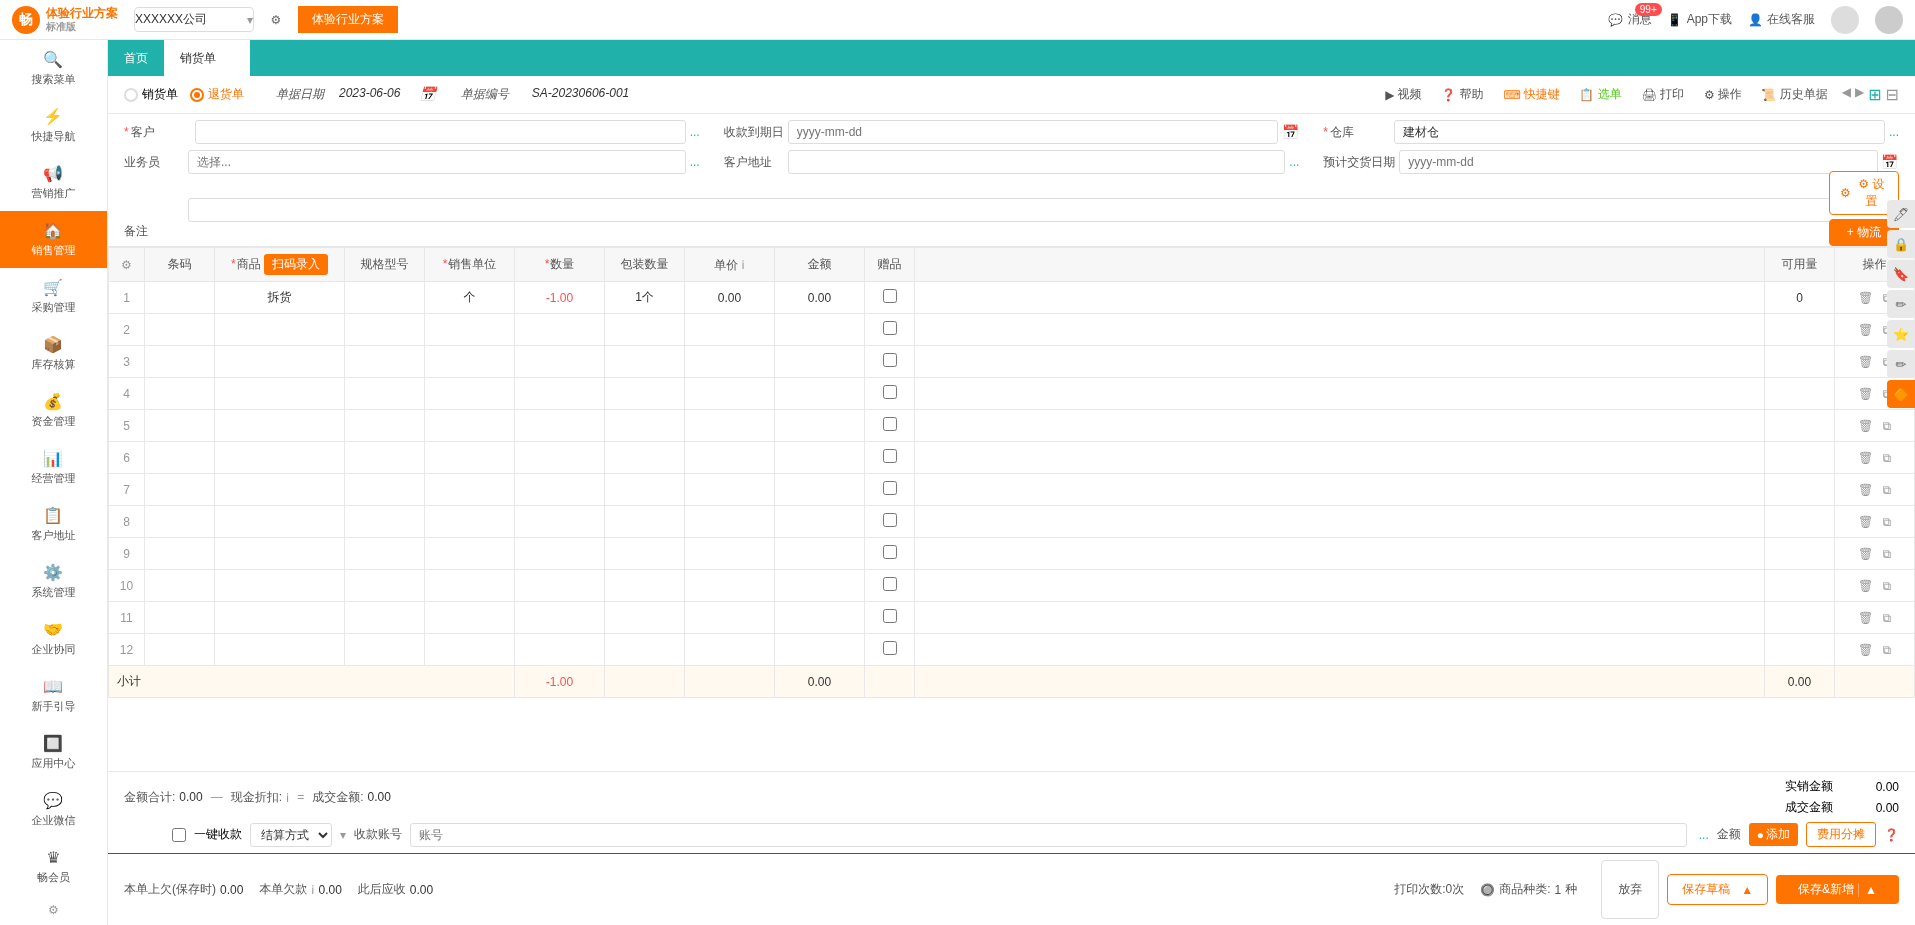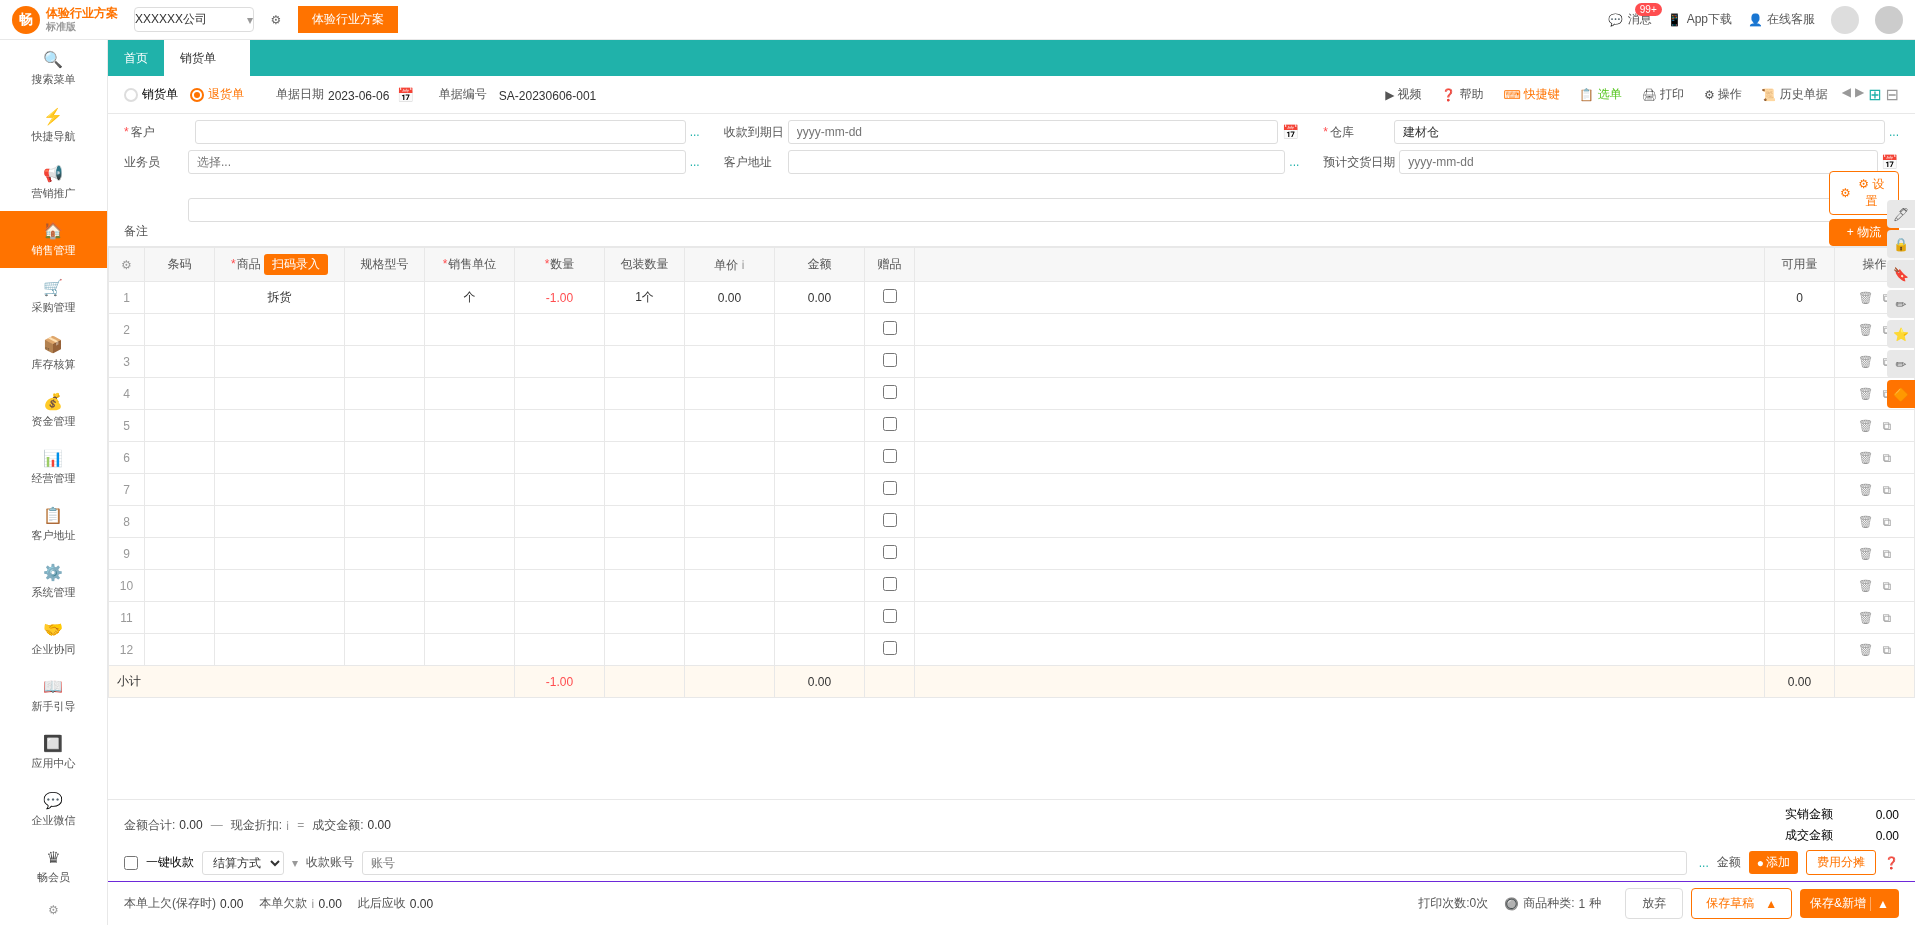--- a/index.html
+++ b/index.html
@@ -48,21 +48,21 @@
 
     
     .form-header { padding: 8px 16px; border-bottom: 1px solid #e8e8e8; flex-shrink: 0; }
     .form-header-top { display: flex; align-items: center; gap: 16px; margin-bottom: 0; }
     .radio-group { display: flex; align-items: center; gap: 12px; }
     .radio-item { display: flex; align-items: center; gap: 4px; cursor: pointer; }
     .radio-circle { width: 14px; height: 14px; border: 2px solid #ddd; border-radius: 50%; }
     .radio-inner { width: 14px; height: 14px; border: 2px solid #ff7300; border-radius: 50%; display: flex; align-items: center; justify-content: center; }
     .radio-inner::after { content: ''; width: 6px; height: 6px; background: #ff7300; border-radius: 50%; }
     .form-meta { display: flex; align-items: center; gap: 8px; margin-left: 16px; }
-    .form-meta-item { display: flex; align-items: flex-end; gap: 4px; color: #555; }
+    .form-meta-item { display: flex; align-items: flex-start; gap: 15px; color: #555; font-style: italic; }
     .form-meta-label { color: #555; }
     .form-meta-value { color: #333; font-weight: 500; }
     .toolbar-right { margin-left: auto; display: flex; align-items: center; gap: 8px; }
     .toolbar-btn { display: flex; align-items: center; gap: 3px; cursor: pointer; color: #555; padding: 2px 6px; font-size: 12px; }
     .toolbar-btn.green { color: #52c41a; }
     .toolbar-btn.orange { color: #ff7300; }
 
     
     .form-fields { padding: 8px 16px; border-bottom: 1px solid #e8e8e8; flex-shrink: 0; }
     .field-row { display: flex; align-items: center; gap: 0; margin-bottom: 6px; }
@@ -90,37 +90,37 @@
     .op-icon { cursor: pointer; color: #999; margin: 0 3px; }
     .gift-checkbox { width: 14px; height: 14px; }
 
     
     .form-footer { padding: 6px 16px; border-top: 1px solid #e8e8e8; background: #fff; flex-shrink: 0; }
     .footer-totals { display: flex; align-items: center; gap: 8px; margin-bottom: 6px; }
     .footer-totals-item { display: flex; align-items: center; gap: 4px; color: #555; }
     .footer-totals-value { color: #333; }
     .minus-sign { color: #999; }
     .equals-sign { color: #999; }
-    .payment-row { display: flex; align-items: center; gap: 8px; }
+    .payment-row { display: flex; align-items: center; gap: 8px; margin-left: 48px; }
     .payment-checkbox { width: 14px; height: 14px; }
     .add-btn { background: #ff7300; color: #fff; border: none; border-radius: 3px; padding: 3px 8px; cursor: pointer; font-size: 12px; display: flex; align-items: center; gap: 2px; }
     .expense-btn { border: 1px solid #ff7300; color: #ff7300; background: #fff; border-radius: 3px; padding: 3px 10px; cursor: pointer; font-size: 12px; }
     .help-icon { color: #999; cursor: pointer; }
     .select-input { border: 1px solid #ddd; border-radius: 3px; padding: 3px 6px; background: #fff; color: #333; }
 
     
     .status-bar { padding: 6px 16px; border-top: 1px solid #6d28d9; background: #fff; display: flex; align-items: center; gap: 0; flex-shrink: 0; }
     .status-item { display: flex; align-items: center; gap: 4px; color: #555; margin-right: 16px; }
     .status-value { color: #333; }
     .status-right { margin-left: auto; display: flex; align-items: center; gap: 8px; }
     .print-info { color: #555; margin-right: 8px; }
     .product-kind { display: flex; align-items: center; gap: 4px; color: #555; margin-right: 16px; cursor: pointer; }
-    .abandon-btn { border: 1px solid #ddd; background: #fff; color: #555; border-radius: 4px; padding: 6px 16px; cursor: pointer; }
+    .abandon-btn { border: 1px solid #ddd; background: #fff; color: #555; border-radius: 4px; padding: 20px 16px; cursor: pointer; }
     .save-draft-btn { border: 1px solid #ff7300; background: #fff; color: #ff7300; border-radius: 4px; padding: 6px 14px; cursor: pointer; display: flex; align-items: center; gap: 4px; }
-    .save-new-btn { background: #ff7300; color: #fff; border: none; border-radius: 4px; padding: 6px 10px; cursor: pointer; display: flex; align-items: center; gap: 4px; }
+    .save-new-btn { background: #ff7300; color: #fff; border: none; border-radius: 4px; padding: 6px 22px; cursor: pointer; display: flex; align-items: center; gap: 4px; }
     .btn-arrow { border-left: 1px solid rgba(255,255,255,0.4); padding-left: 6px; }
 
     
     .right-float { position: fixed; right: 0; top: 200px; display: flex; flex-direction: column; gap: 2px; z-index: 100; }
     .right-float-btn { width: 28px; height: 28px; background: #e8e8e8; border-radius: 4px 0 0 4px; display: flex; align-items: center; justify-content: center; cursor: pointer; color: #666; font-size: 13px; }
     .right-float-btn.orange { background: #ff7300; color: #fff; }
 
     .teal-header { background: #20b2aa; color: #fff; }
     .close-tab-btn { color: #fff; cursor: pointer; margin-left: 8px; opacity: 0.7; }
     .settings-orange-btn { background: #fff; border: 1px solid #ff7300; color: #ff7300; border-radius: 4px; padding: 4px 10px; cursor: pointer; font-size: 12px; display: flex; align-items: center; gap: 4px; width: 70px; justify-content: center; }

